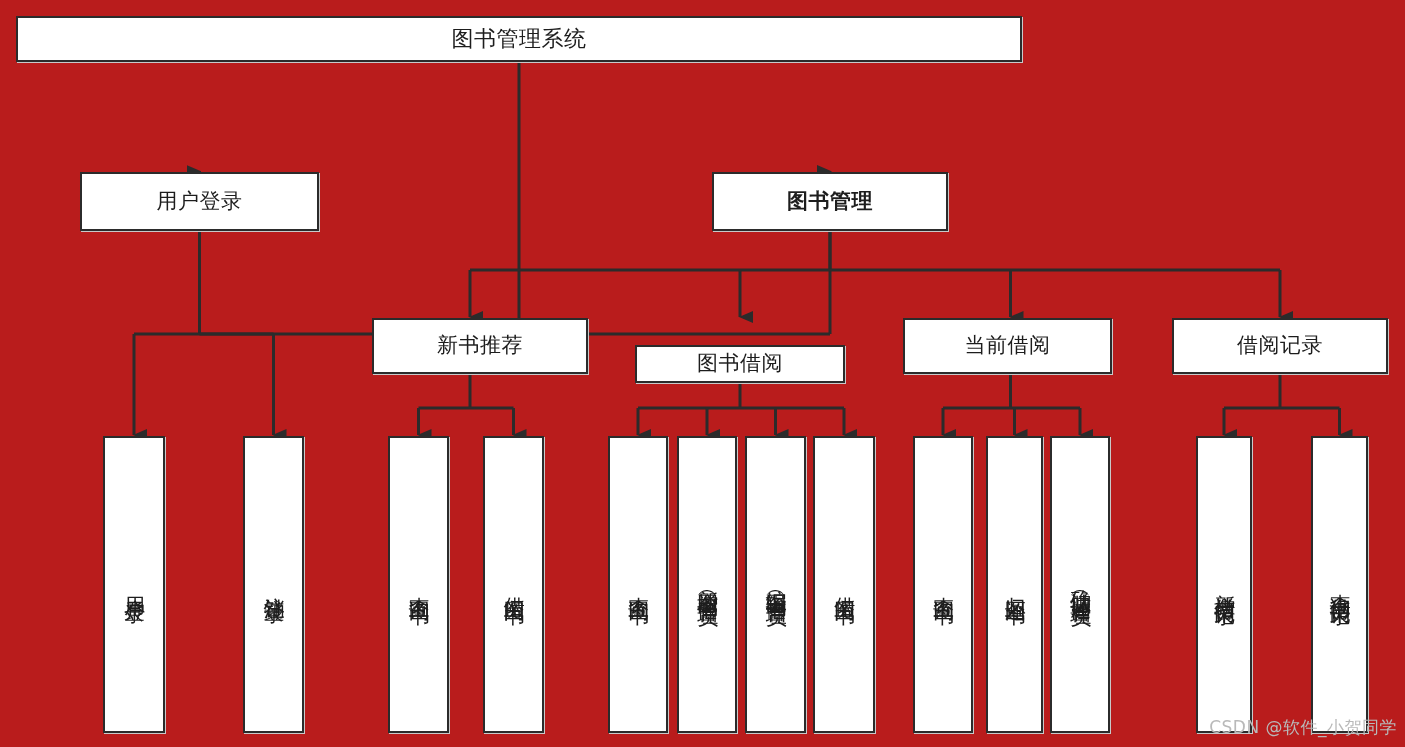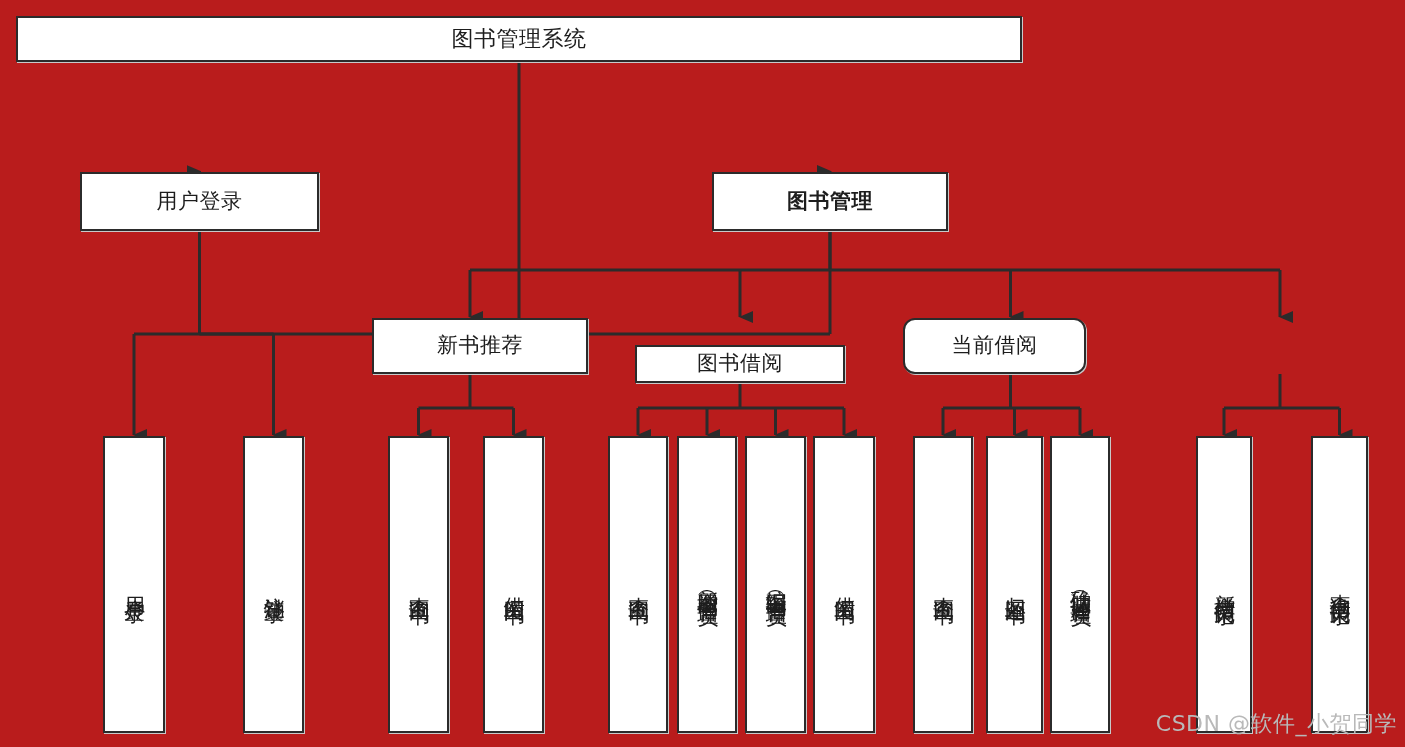--- a/index.html
+++ b/index.html
@@ -54,21 +54,21 @@
   .node.vert .label {
     writing-mode: vertical-rl;
     text-orientation: upright;
     font-size: 21px;
     letter-spacing: 2.5px;
   }
   #watermark {
     position: absolute;
     right: 8px;
     bottom: 8px;
-    font-size: 22px;
+    font-size: 17px;
     color: #b9b9b9;
     z-index: 5;
     white-space: nowrap;
     letter-spacing: 0.5px;
   }
 </style>
 </head>
 <body>
 
 <div id="canvas">
@@ -126,22 +126,25 @@
   <div class="node horiz" style="left: 712px; top: 172px; width: 236px; height: 59px; font-weight: bold;">
     <span class="label">图书管理</span>
   </div>
 
   <div class="node horiz" style="left: 372px; top: 318px; width: 216px; height: 56px;">
     <span class="label">新书推荐</span>
   </div>
   <div class="node horiz" style="left: 635px; top: 318px; width: 210px; height: 38px; margin-top: 27px;">
     <span class="label">图书借阅</span>
   </div>
-  <div class="node horiz" style="left: 903px; top: 318px; width: 183px; height: 56px; border-radius: 12px;">
+  <div class="node horiz" style="left: 903px; top: 318px; width: 209px; height: 56px;">
     <span class="label">当前借阅</span>
+  </div>
+  <div class="node horiz" style="left: 1172px; top: 318px; width: 216px; height: 56px;">
+    <span class="label">借阅记录</span>
   </div>
 
   <div class="node vert" style="left: 103px; top: 436px; width: 62px; height: 297px;">
     <span class="label">用户登录</span>
   </div>
   <div class="node vert" style="left: 243px; top: 436px; width: 61px; height: 297px;">
     <span class="label">注销登录</span>
   </div>
 
   <div class="node vert" style="left: 388px; top: 436px; width: 61px; height: 297px;">

